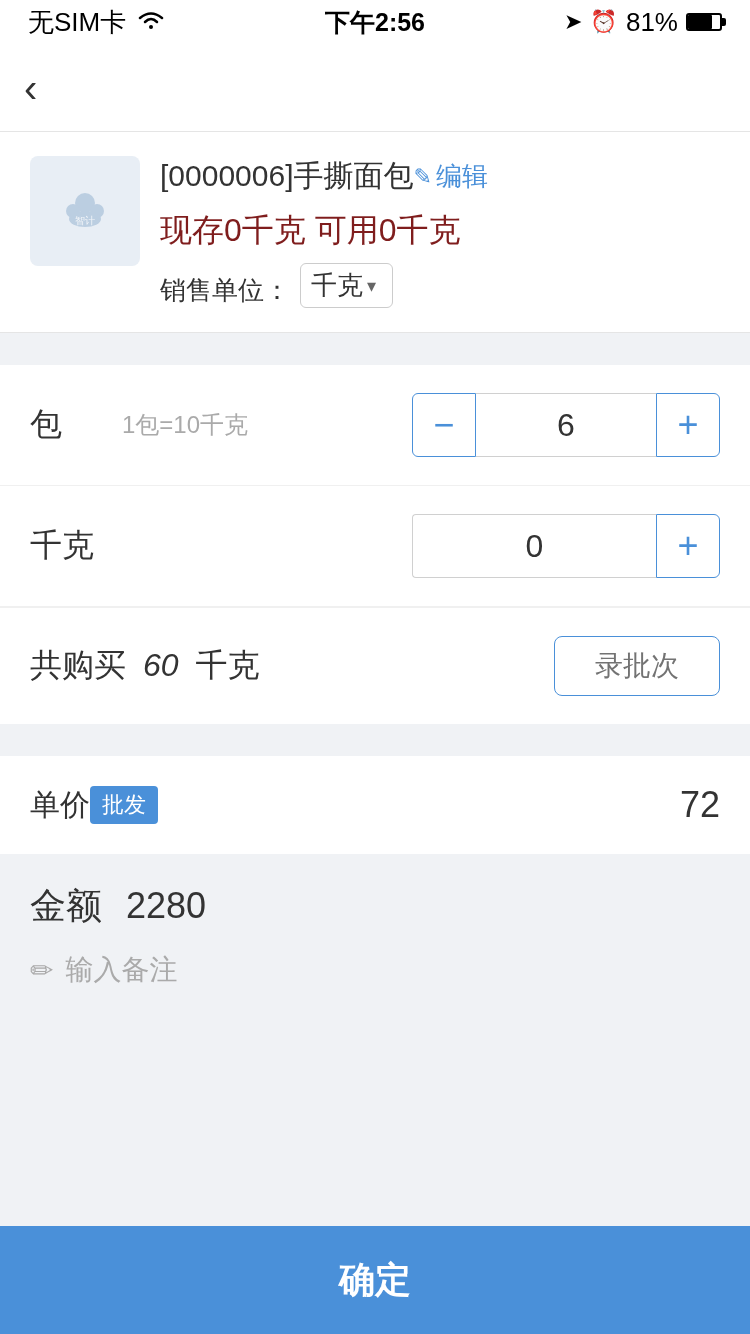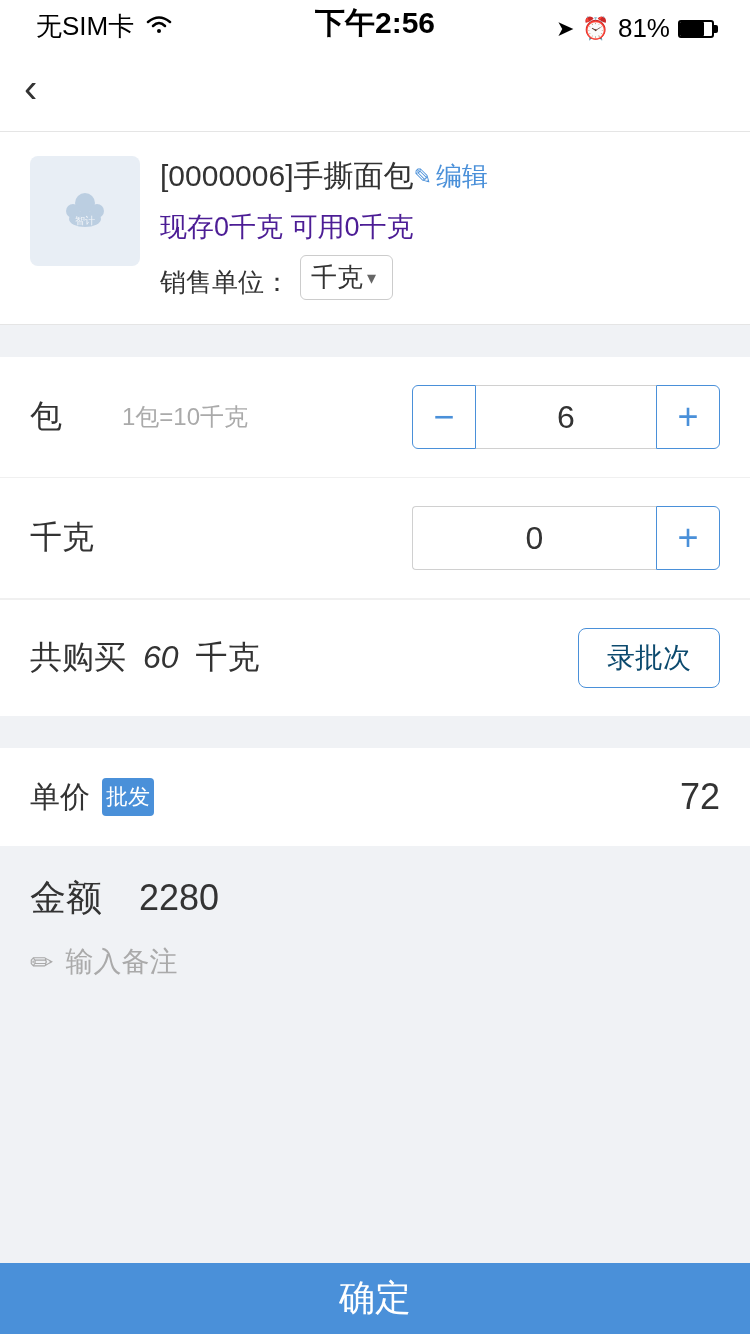--- a/index.html
+++ b/index.html
@@ -11,35 +11,35 @@
       background: #f0f2f5;
       overflow-x: hidden;
     }
 
     
     .status-bar {
       width: 750px;
       height: 44px;
       background: #fff;
       display: flex;
-      align-items: flex-end;
+      align-items: center;
       justify-content: space-between;
-      padding: 0 36px;
+      padding: 0 28px;
       font-size: 28px;
       font-weight: 500;
     }
     .status-left {
       display: flex;
       align-items: center;
       gap: 10px;
       font-size: 26px;
       color: #000;
     }
     .status-center {
-      font-size: 30px;
+      font-size: 25px;
       font-weight: 600;
       color: #000;
       position: absolute;
       left: 50%;
       transform: translateX(-50%);
     }
     .status-right {
       display: flex;
       align-items: center;
       gap: 8px;
@@ -113,22 +113,22 @@
     }
     .edit-btn {
       font-size: 26px;
       color: #4a90d9;
       display: flex;
       align-items: center;
       gap: 4px;
       cursor: pointer;
     }
     .product-stock {
-      font-size: 27px;
-      color: #4c1d95;
+      font-size: 32px;
+      color: #7f1d1d;
       margin-bottom: 10px;
     }
     .product-unit-row {
       display: flex;
       align-items: flex-end;
       gap: 10px;
       font-size: 26px;
       color: #333;
     }
     .unit-dropdown {
@@ -226,45 +226,45 @@
       font-size: 32px;
       color: #333;
     }
     .total-text span {
       color: #333;
       font-weight: 500;
     }
     .record-batch-btn {
       border: 1.5px solid #4a90d9;
       border-radius: 8px;
-      padding: 10px 28px;
+      padding: 10px 40px;
       font-size: 28px;
-      color: #0c4a6e;
+      color: #737373;
       background: #fff;
       cursor: pointer;
     }
 
     
     .price-section {
       background: #fff;
       margin-top: 16px;
       padding: 28px 30px;
       display: flex;
       align-items: center;
-      gap: 12px;
+      gap: 0;
     }
     .price-label {
       font-size: 30px;
       color: #333;
     }
     .price-badge {
       background: #4a90d9;
       color: #fff;
       font-size: 22px;
-      padding: 4px 4px;
+      padding: 4px 12px;
       border-radius: 4px;
     }
     .price-ref-btn {
       border: 1.5px solid #e8964a;
       border-radius: 6px;
       padding: 6px 16px;
       font-size: 26px;
       color: #e8964a;
       background: #fff;
       cursor: pointer;
@@ -306,25 +306,25 @@
       background: #f0f2f5;
       height: 340px;
     }
 
     
     .confirm-btn {
       position: fixed;
       bottom: 0;
       left: 0;
       width: 750px;
-      height: 71px;
+      height: 108px;
       background: #4a90d9;
       color: #fff;
       font-size: 36px;
-      font-weight: 400;
+      font-weight: 700;
       display: flex;
       align-items: center;
       justify-content: center;
       cursor: pointer;
       border: none;
     }
 
     .separator-bar {
       height: 16px;
       background: #f0f2f5;
@@ -426,21 +426,21 @@
 
 <div class="price-section">
   <span class="price-label">单价</span>
   <span class="price-badge">批发</span>
   <span class="price-value">72</span>
 </div>
 
 <div class="amount-section">
   <div class="amount-row">
     <span>金额</span>
-    <span style="margin-left:27px;">2280</span>
+    <span style="margin-left:14px;">2280</span>
   </div>
   <div class="remark-row">
     <span style="font-size:28px;color:#aaa;">✏</span>
     <span>输入备注</span>
   </div>
 </div>
 
 <div class="empty-area"></div>
 
 <button class="confirm-btn">确定</button>

